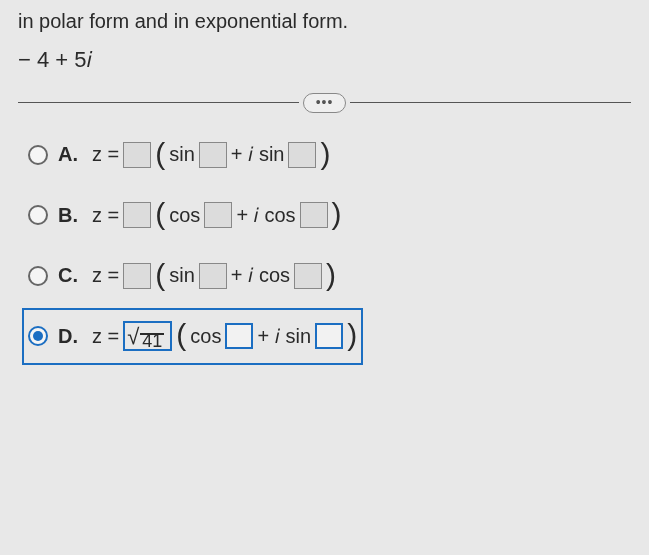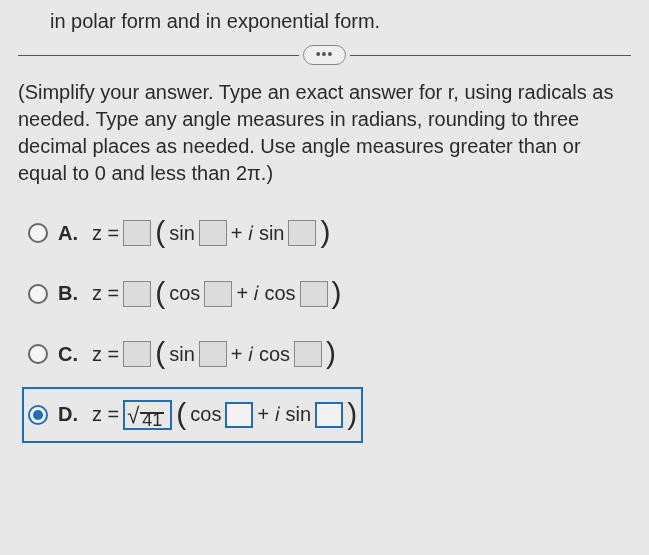--- a/index.html
+++ b/index.html
@@ -9,21 +9,21 @@
       width: 649px;
       height: 555px;
       overflow: hidden;
       color: #2a2a2a;
       font-size: 20px;
       line-height: 1.35;
     }
     .page {
       padding: 8px 18px 0 18px;
     }
-    .prompt-top { margin-bottom: 10px; margin-left: 32px; }
+    .prompt-top { margin-bottom: 10px; }
     .complex-val { font-size: 22px; margin: 8px 0 18px 0; }
     .divider-row {
       display: flex;
       align-items: center;
       margin: 10px 0 14px 0;
     }
     .hr-line {
       flex: 1;
       height: 1px;
       background: #555;
@@ -105,28 +105,28 @@
       margin-top: 8px;
     }
   </style>
 </head>
 <body>
 
 <div class="page">
 
   <div class="prompt-top">in polar form and in exponential form.</div>
 
+  <div class="complex-val">− 4 + 5𝑖</div>
 
   <div class="divider-row">
     <div class="hr-line"></div>
     <div class="pill">•••</div>
     <div class="hr-line"></div>
   </div>
 
-  <div class="instructions">(Simplify your answer. Type an exact answer for r, using radicals as needed. Type any angle measures in radians, rounding to three decimal places as needed. Use angle measures greater than or equal to 0 and less than 2π.)</div>
 
   <div class="options">
 
     <div class="opt">
       <span class="radio"></span>
       <span class="letter">A.</span>
       <span class="formula">
         <span>z =</span>
         <span class="blank"></span>
         <span class="paren">(</span>

